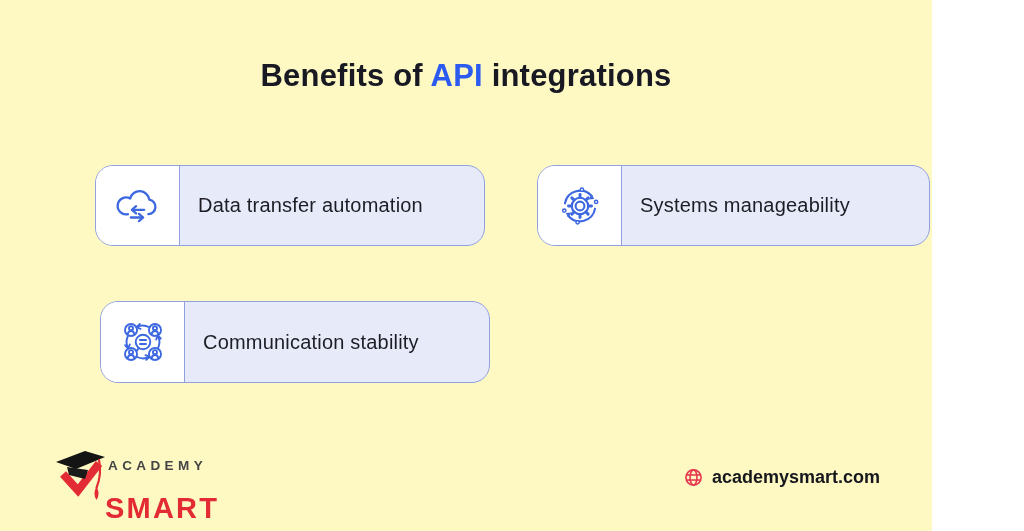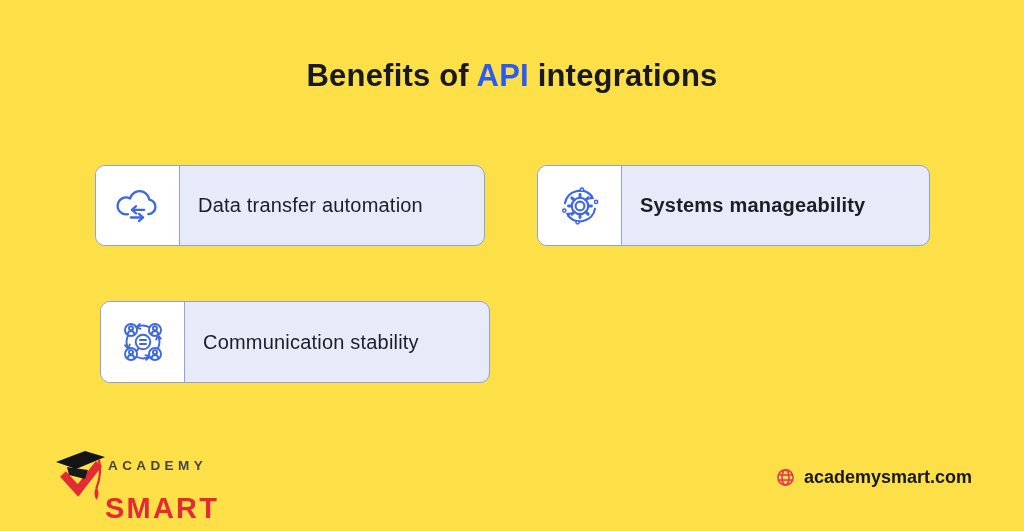--- a/index.html
+++ b/index.html
@@ -1,34 +1,34 @@
 <!DOCTYPE html>
 <html><head>
 <meta charset="utf-8">
 <style>
   html,body{margin:0;padding:0;background:#ffffff;}
   .canvas{
-    position:relative;width:1024px;height:531px;background:#fde047;overflow:hidden;
+    position:relative;width:932px;height:531px;background:#fef9c3;overflow:hidden;
     font-family:"Liberation Sans", sans-serif;
   }
   
   .title{
     position:absolute;left:0;top:58px;width:100%;margin:0;
     text-align:center;font-size:31px;font-weight:700;color:#181922;
     letter-spacing:0.2px;white-space:pre-wrap;
   }
   .title .accent{color:#2c5bf2;}
   
   .card{
     position:absolute;display:flex;box-sizing:border-box;
-    background:#e7eaf9;border:1.5px solid #90a0e2;border-radius:10px;
+    background:#e7eaf9;border:1.5px solid #90a0e2;border-radius:18px;
     overflow:hidden;
   }
   .card-0{left:95px;top:165px;width:390px;height:81px;}
-  .card-1{left:537px;top:165px;width:393px;height:81px;font-weight:bold;}
+  .card-1{left:537px;top:165px;width:393px;height:81px;}
   .card-2{left:100px;top:301px;width:390px;height:82px;}
   .card-3{left:537px;top:301px;width:393px;height:82px;}
   .card-icon-box{
     flex:0 0 83px;background:#ffffff;border-right:1.5px solid #90a0e2;
     display:flex;align-items:center;justify-content:center;
   }
   .card-label{
     flex:1;display:flex;align-items:center;padding-left:18px;
     font-size:20px;color:#1d1e25;letter-spacing:0.2px;
   }

